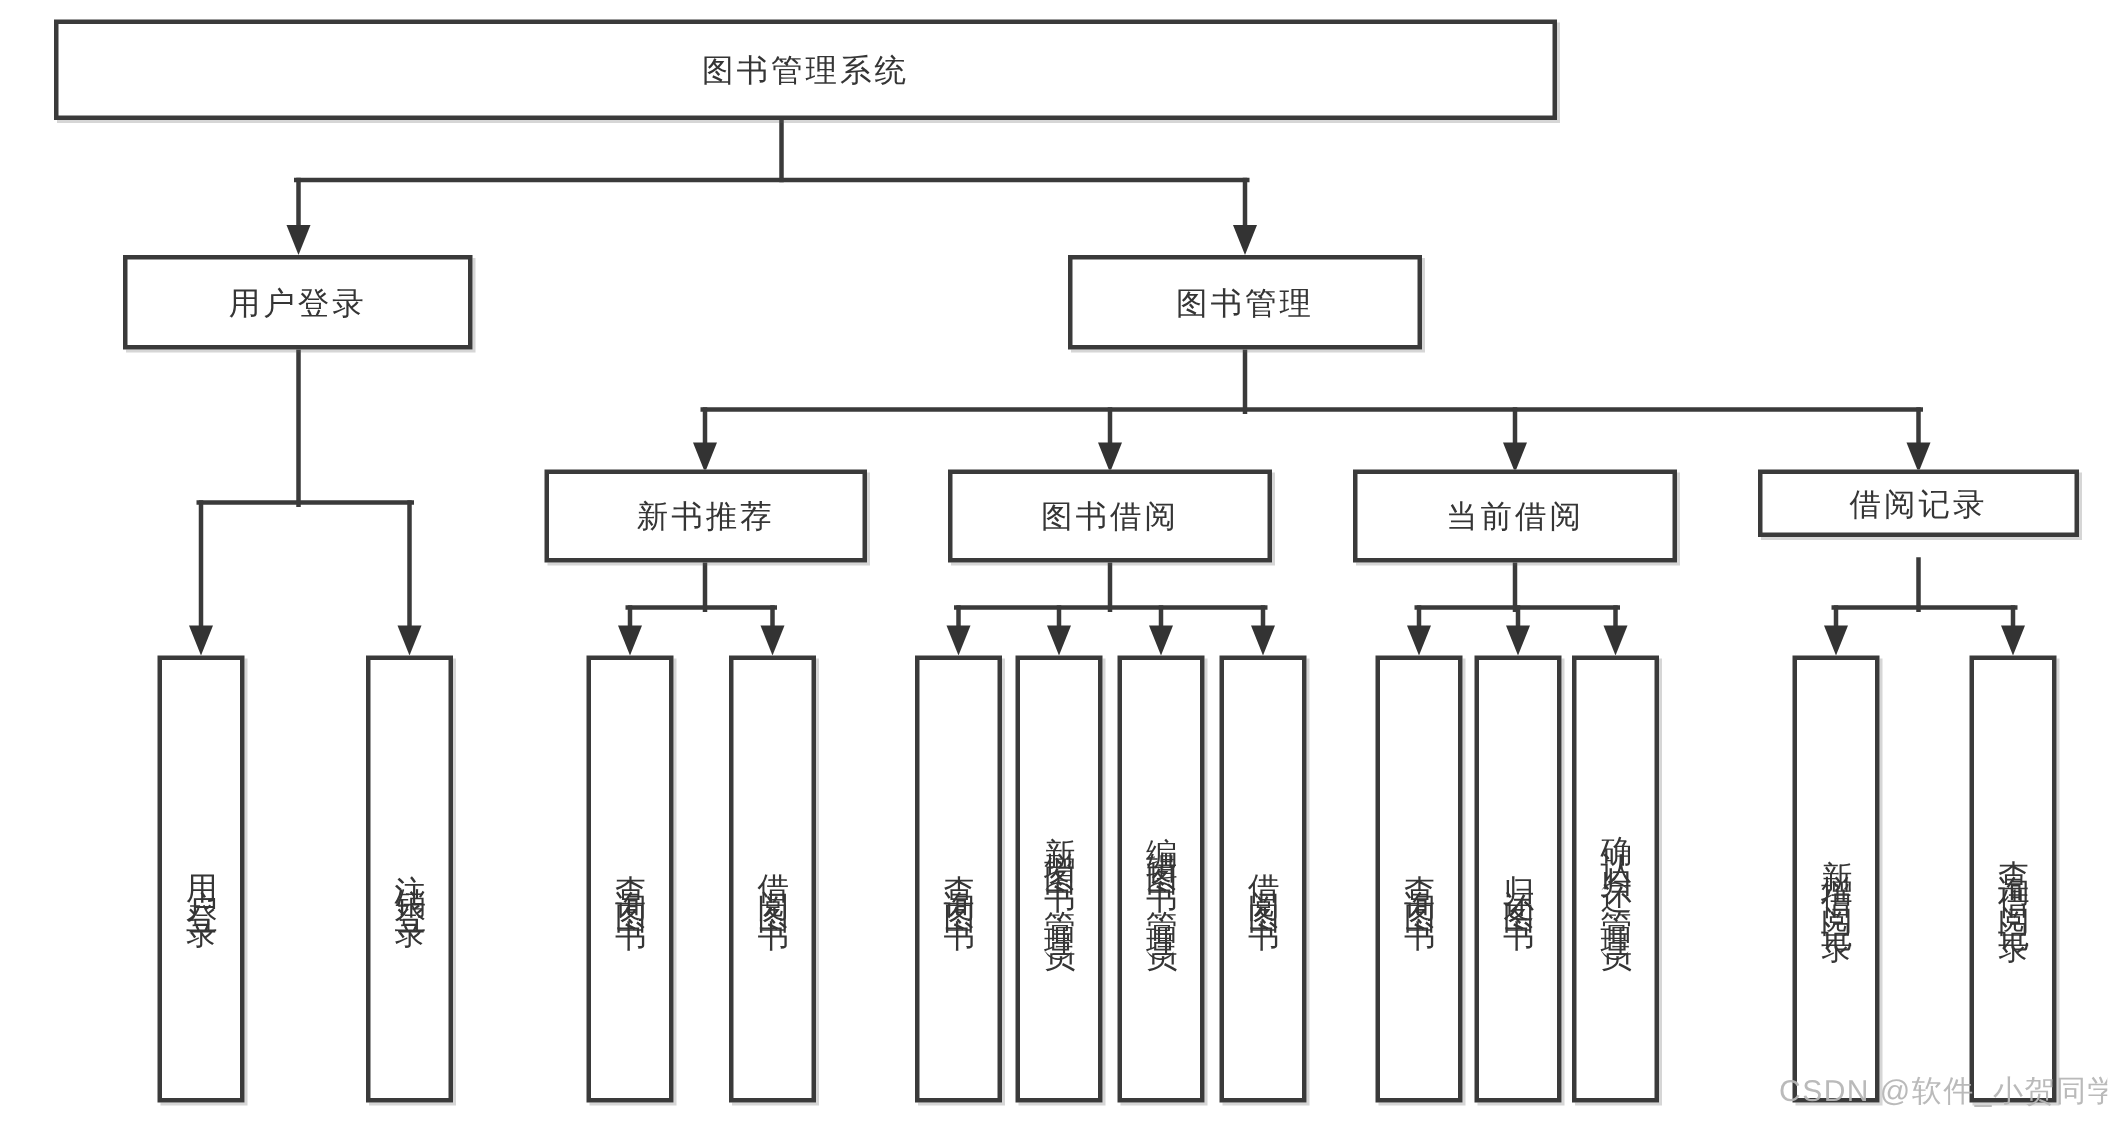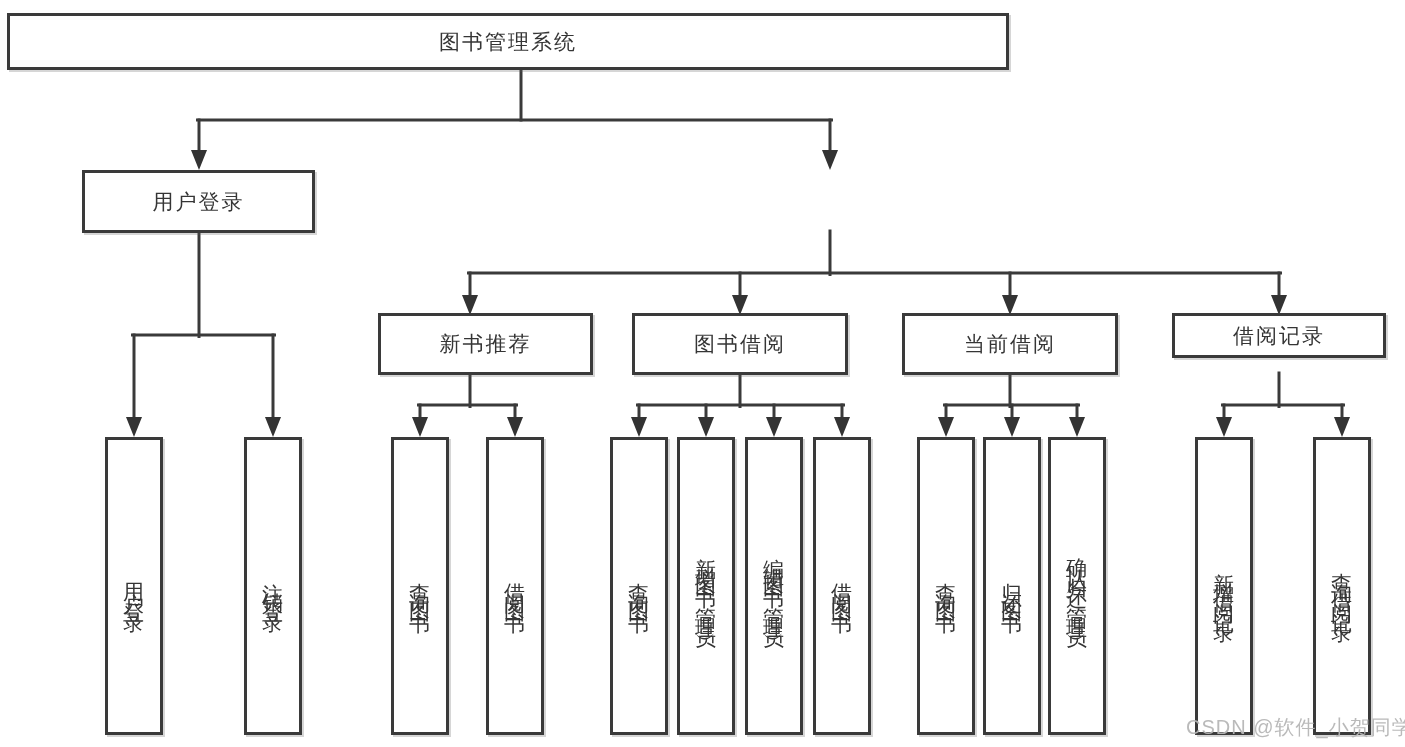--- a/index.html
+++ b/index.html
@@ -120,25 +120,26 @@
       <polygon points="766,417 782,417 774,437"></polygon>
       <polygon points="834,417 850,417 842,437"></polygon>
       <polygon points="938,417 954,417 946,437"></polygon>
       <polygon points="1004,417 1020,417 1012,437"></polygon>
       <polygon points="1069,417 1085,417 1077,437"></polygon>
       <polygon points="1216,417 1232,417 1224,437"></polygon>
       <polygon points="1334,417 1350,417 1342,437"></polygon>
     </g>
   </svg>
 
-  <div class="box hbox" style="left:7px; top:13px; width:1002px; height:57px;">图书管理系统</div>
+  <div class="box hbox" style="left:36px; top:13px; width:1002px; height:67px;">图书管理系统</div>
 
   <div class="box hbox" style="left:82px; top:170px; width:233px; height:63px;">用户登录</div>
+  <div class="box hbox" style="left:712px; top:170px; width:236px; height:63px;">图书管理</div>
 
-  <div class="box hbox" style="left:363px; top:313px; width:215px; height:62px;margin-left:15px;">新书推荐</div>
+  <div class="box hbox" style="left:363px; top:313px; width:215px; height:62px;">新书推荐</div>
   <div class="box hbox" style="left:902px; top:313px; width:216px; height:62px;">当前借阅</div>
   <div class="box hbox" style="left:632px; top:313px; width:216px; height:62px;">图书借阅</div>
   <div class="box hbox" style="left:1172px; top:313px; width:214px; height:45px;">借阅记录</div>
 
   <div class="box vbox" style="left:105px; top:437px; width:58px; height:298px;">用户登录</div>
   <div class="box vbox" style="left:244px; top:437px; width:58px; height:298px;">注销登录</div>
 
   <div class="box vbox" style="left:391px; top:437px; width:58px; height:298px;">查询图书</div>
   <div class="box vbox" style="left:486px; top:437px; width:58px; height:298px;">借阅图书</div>
 

